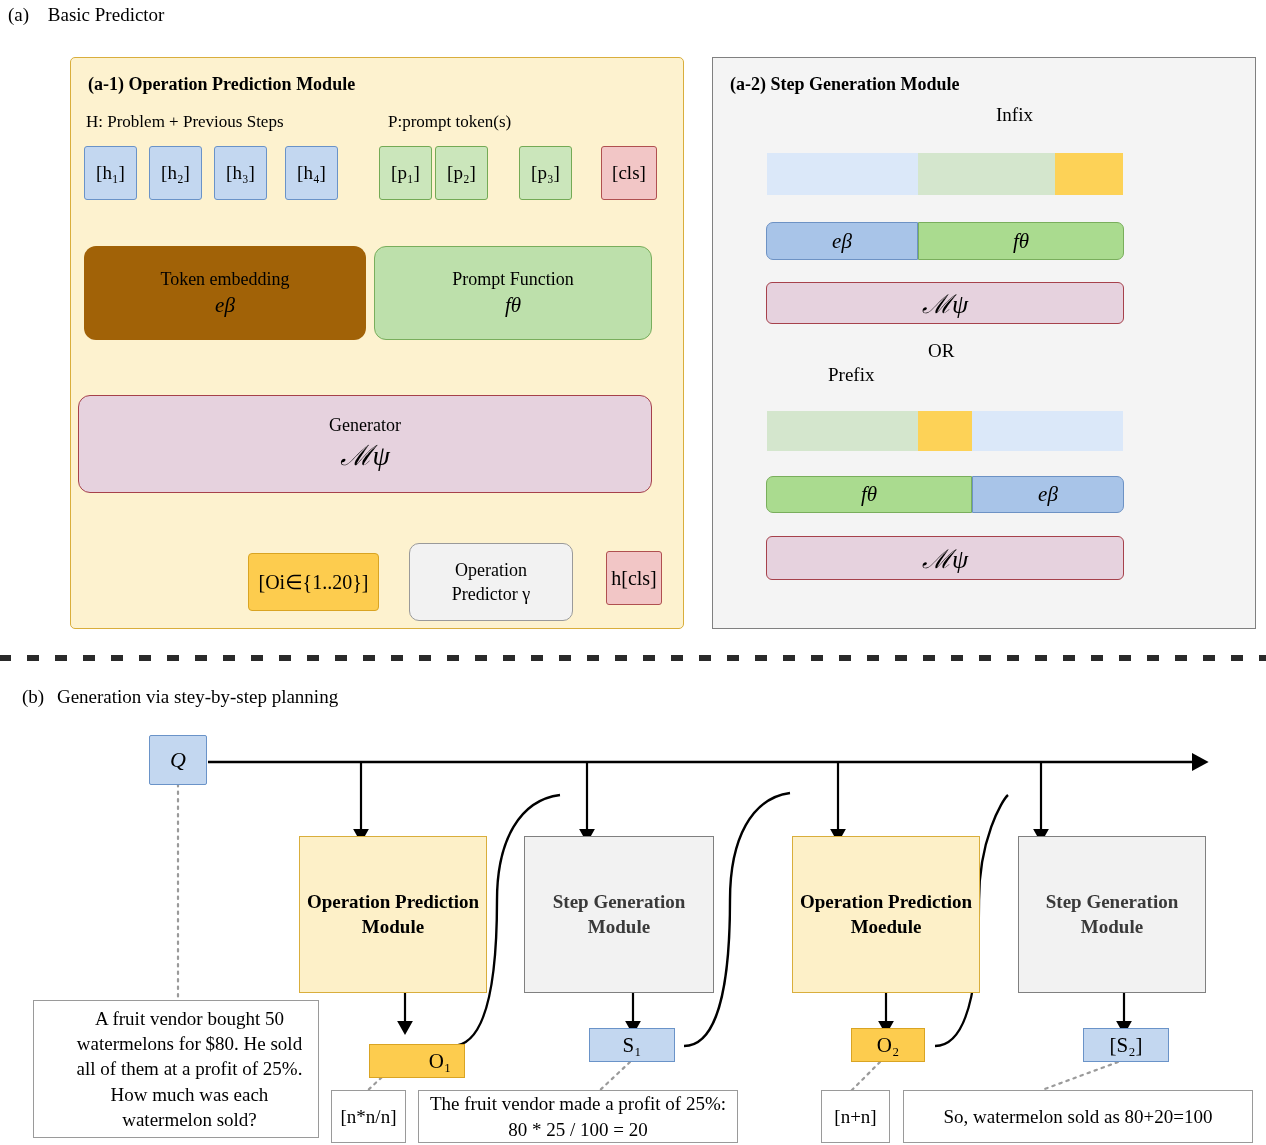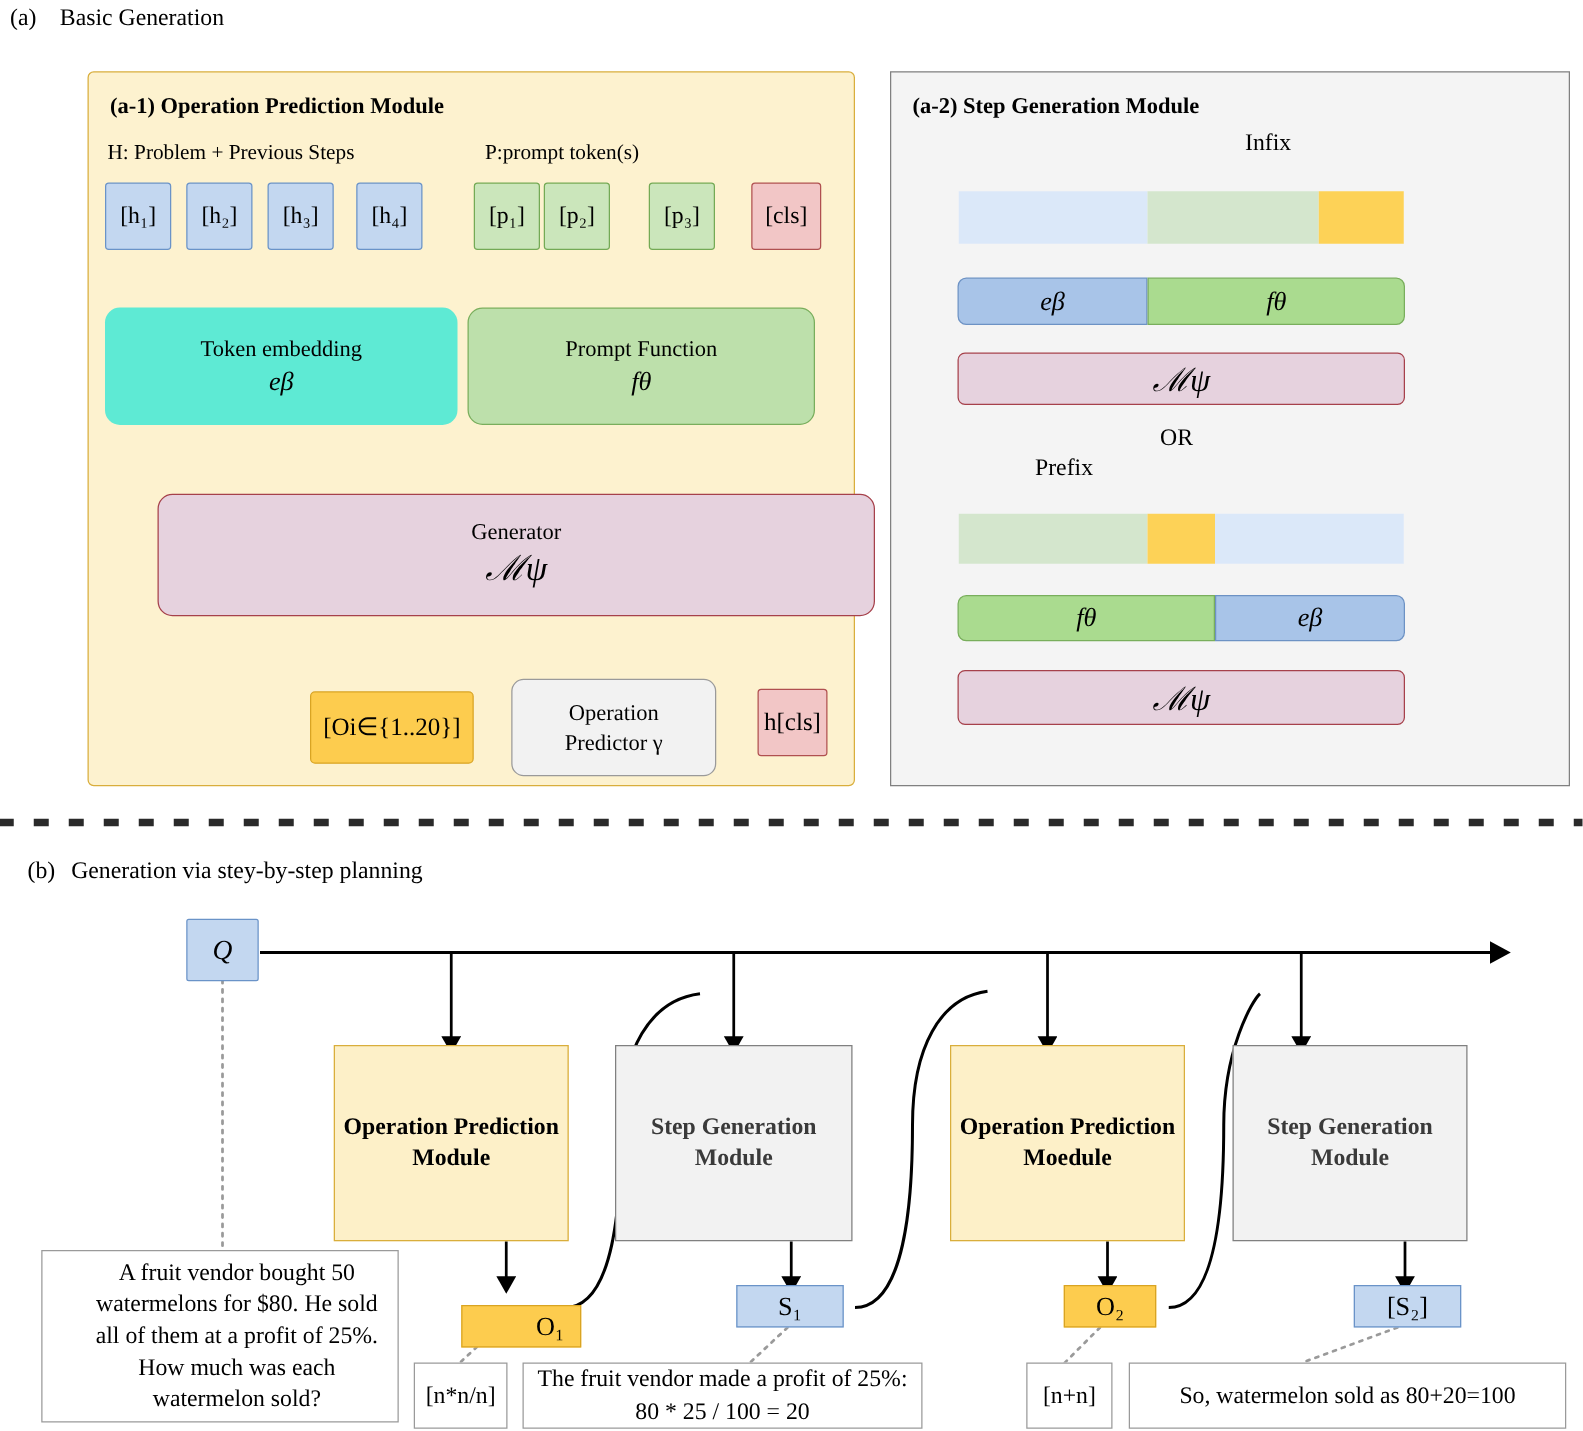--- a/index.html
+++ b/index.html
@@ -59,23 +59,23 @@
 
   
   .block {
     box-sizing:border-box;
     border-radius:12px;
     display:flex; flex-direction:column;
     align-items:center; justify-content:center;
     text-align:center;
     line-height:1.35;
   }
-  .blk-blue  { background:#5eead4; border:1.5px solid #779dbb0; border-color:#6d92c4; }
+  .blk-blue  { background:#a16207; border:1.5px solid #779dbb0; border-color:#6d92c4; }
   .blk-green { background:#bde0ab; border:1.5px solid #79ae5c; }
-  .blk-pink  { background:#e6d2de; border:1.5px solid #a6414b;margin-left:48px; }
+  .blk-pink  { background:#e6d2de; border:1.5px solid #a6414b; }
   .blk-gray  { background:#f2f2f2; border:1.5px solid #9a9a9a; }
   .blk-orange{ background:#fdcc4e; border:1.5px solid #d9a423; }
   .b-ttl { font-size:18px; }
   .b-sub { font-size:21px; font-style:italic; }
 
   
   .bar { box-sizing:border-box; display:flex; }
   .seg { box-sizing:border-box; height:100%; }
   .bar-lite { border:1px solid transparent; }
   .seg-lite-blue  { background:#dbe8f9; }
@@ -97,20 +97,21 @@
   .rl { border-radius:7px 0 0 7px; }
   .rr { border-radius:0 7px 7px 0; }
 
   
   .mod {
     box-sizing:border-box;
     display:flex; align-items:center; justify-content:center;
     text-align:center;
     font-weight:bold; font-size:19px; line-height:1.3;
     font-family:"Liberation Serif", serif;
+    margin-left:32px;
   }
   .mod-yellow { background:#fdf0c8; border:1.5px solid #d9ae3c; }
   .mod-gray   { background:#f2f2f2; border:1.5px solid #808080; color:#3a3a3a; }
 
   
   .schip {
     box-sizing:border-box;
     display:flex; align-items:center; justify-content:center;
     font-size:21px;
     font-family:"Liberation Serif", serif;
@@ -217,21 +218,21 @@
     <line x1="1118" y1="1062" x2="1042" y2="1090"></line>
   </g>
 
   <g stroke="#2a2a2a" stroke-width="6" stroke-dasharray="6,22" stroke-linecap="square">
     <line x1="2" y1="658" x2="1264" y2="658"></line>
   </g>
 </svg>
 
 <div class="abs sec-caption" style="left:8px; top:4px;">
   <span class="tag">(a)</span>
-  <span class="txt">Basic Generation</span>
+  <span class="txt">Basic Predictor</span>
 </div>
 
 <div class="abs panel-a1"></div>
 
 <div class="abs panel-title" style="left:88px; top:74px;">(a-1) Operation Prediction Module</div>
 
 <div class="abs lbl" style="left:86px; top:112px;">H: Problem + Previous Steps</div>
 <div class="abs lbl" style="left:388px; top:112px;">P:prompt token(s)</div>
 
 <div class="abs chip chip-h" style="left:84px;  top:146px; width:53px; height:54px;">[h₁]</div>

